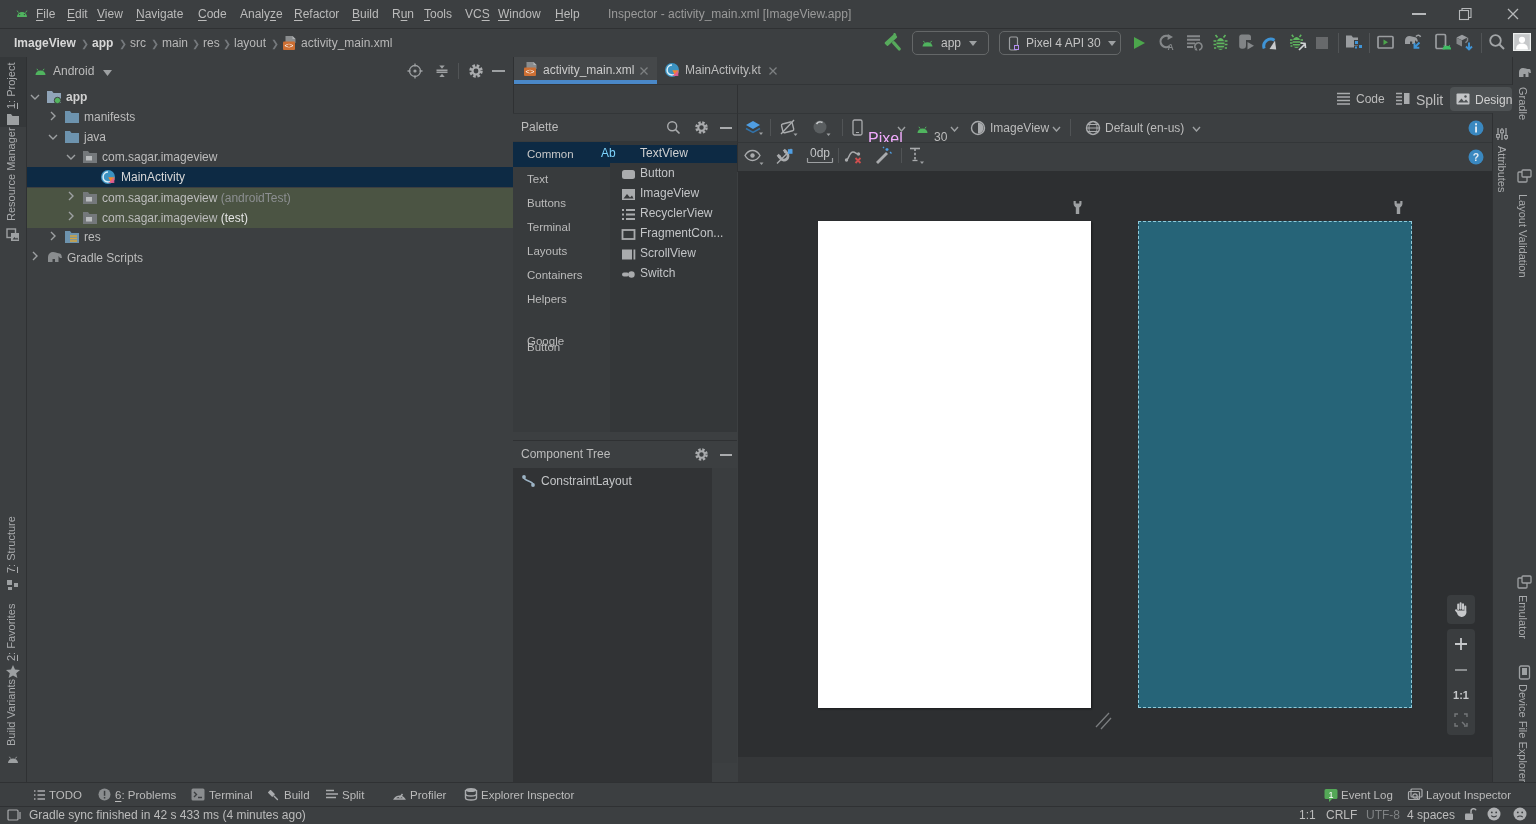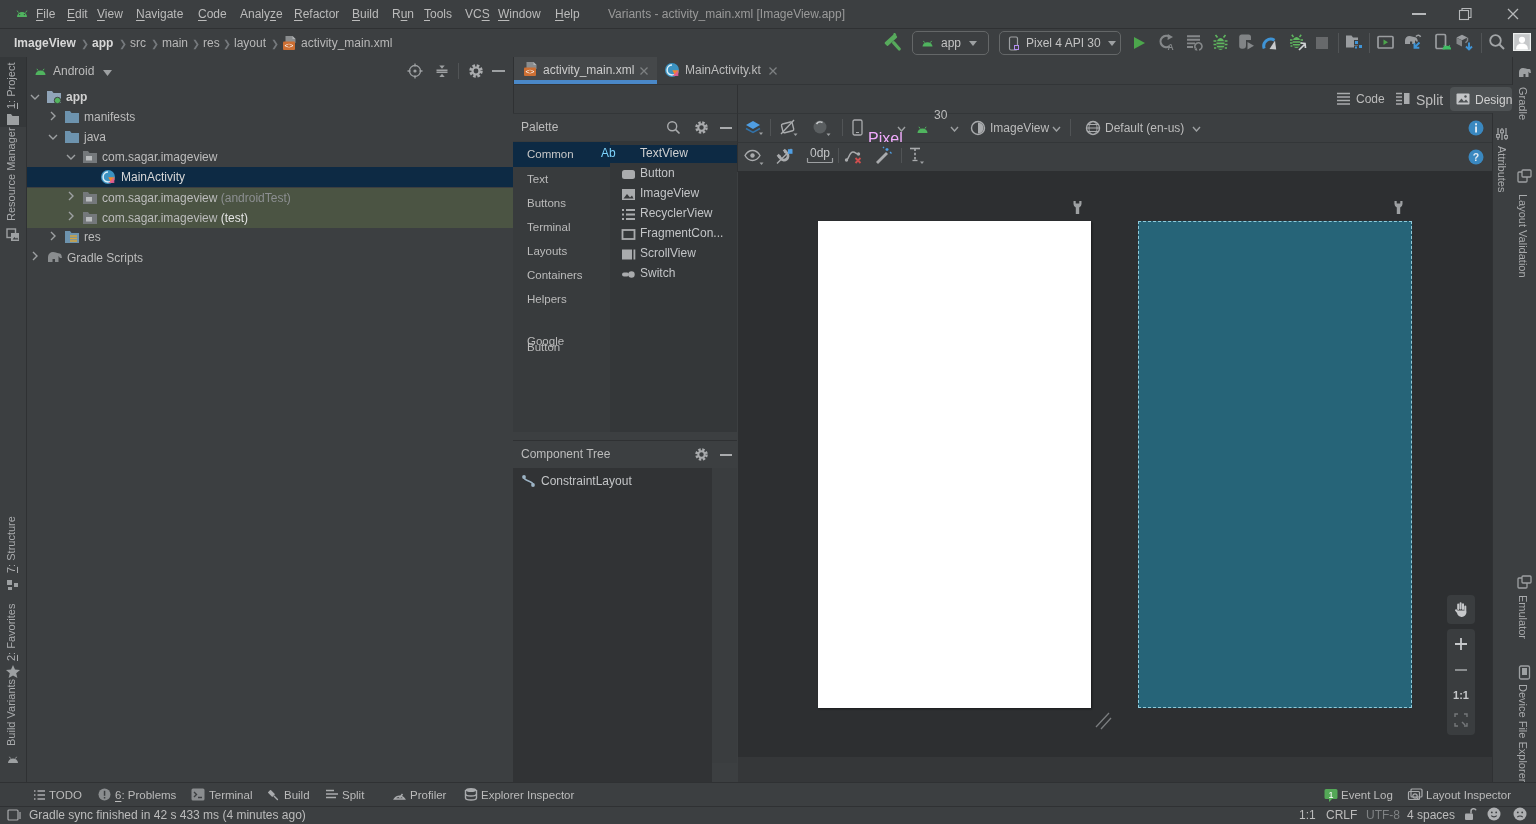--- a/index.html
+++ b/index.html
@@ -34,21 +34,21 @@
 <div class="r men" style="left:136px"><u>N</u>avigate</div>
 <div class="r men" style="left:198px"><u>C</u>ode</div>
 <div class="r men" style="left:240px">Analy<u>z</u>e</div>
 <div class="r men" style="left:294px"><u>R</u>efactor</div>
 <div class="r men" style="left:352px"><u>B</u>uild</div>
 <div class="r men" style="left:392px">R<u>u</u>n</div>
 <div class="r men" style="left:424px"><u>T</u>ools</div>
 <div class="r men" style="left:465px">VC<u>S</u></div>
 <div class="r men" style="left:498px"><u>W</u>indow</div>
 <div class="r men" style="left:555px"><u>H</u>elp</div>
-<div class="r" style="left:608px;top:7px;font-size:12px;color:#9a9a9a">Variants - activity_main.xml [ImageView.app]</div>
+<div class="r" style="left:608px;top:7px;font-size:12px;color:#9a9a9a">Inspector - activity_main.xml [ImageView.app]</div>
 
 <div class="r" style="left:1412px;top:13px;width:14px;height:1.5px;background:#b6b8ba"></div>
 <svg class="r" style="left:1458px;top:7px" width="15" height="14" viewBox="0 0 15 14">
  <rect x="1.5" y="3.5" width="9" height="9" fill="none" stroke="#b6b8ba" stroke-width="1.1"></rect>
  <path d="M4 3.5V1.5h9v9h-2" fill="none" stroke="#b6b8ba" stroke-width="1.1"></path>
 </svg>
 <svg class="r" style="left:1506px;top:7px" width="14" height="14" viewBox="0 0 14 14">
  <path d="M2 2l10 10M12 2L2 12" stroke="#b6b8ba" stroke-width="1.3"></path>
 </svg>
 
@@ -408,21 +408,21 @@
   </svg>
 <div class="r" style="left:868px;top:130px;font-size:16px;color:#f0abfc">Pixel</div>
 <svg class="r" style="left:897px;top:126px" width="9" height="6" viewBox="0 0 9 6">
     <path d="M1 1l3.5 4L8 1" fill="none" stroke="#9da0a2" stroke-width="1.4"></path>
   </svg>
 <svg class="r" style="left:915px;top:122px" width="15" height="13" viewBox="0 0 15 13">
     <path fill="#50b45f" d="M2.5 11a5 4.5 0 0 1 10 0z"></path>
     <line x1="5" y1="6.5" x2="3.9" y2="4.8" stroke="#50b45f"></line>
     <line x1="10" y1="6.5" x2="11.1" y2="4.8" stroke="#50b45f"></line>
   </svg>
-<div class="r" style="left:934px;top:108px;font-size:12px;color:#bcbcbc">30</div>
+<div class="r" style="left:934px;top:130px;font-size:12px;color:#bcbcbc">30</div>
 <svg class="r" style="left:950px;top:126px" width="9" height="6" viewBox="0 0 9 6">
     <path d="M1 1l3.5 4L8 1" fill="none" stroke="#9da0a2" stroke-width="1.4"></path>
   </svg>
 <svg class="r" style="left:970px;top:120px" width="16" height="16" viewBox="0 0 16 16">
     <circle cx="8" cy="8" r="6.5" fill="none" stroke="#a9abad" stroke-width="1.4"></circle>
     <path d="M8 2.5a5.5 5.5 0 0 1 0 11z" fill="#a9abad"></path>
   </svg>
 <div class="r" style="left:990px;top:121px;font-size:12px;color:#bcbcbc">ImageView</div>
 <svg class="r" style="left:1052px;top:126px" width="9" height="6" viewBox="0 0 9 6">
     <path d="M1 1l3.5 4L8 1" fill="none" stroke="#9da0a2" stroke-width="1.4"></path>

